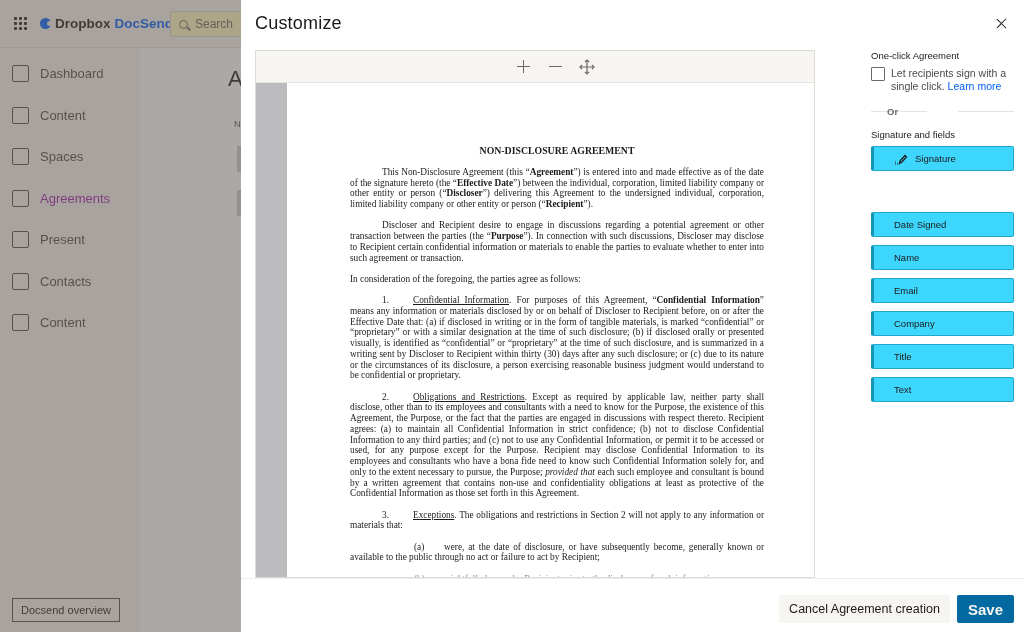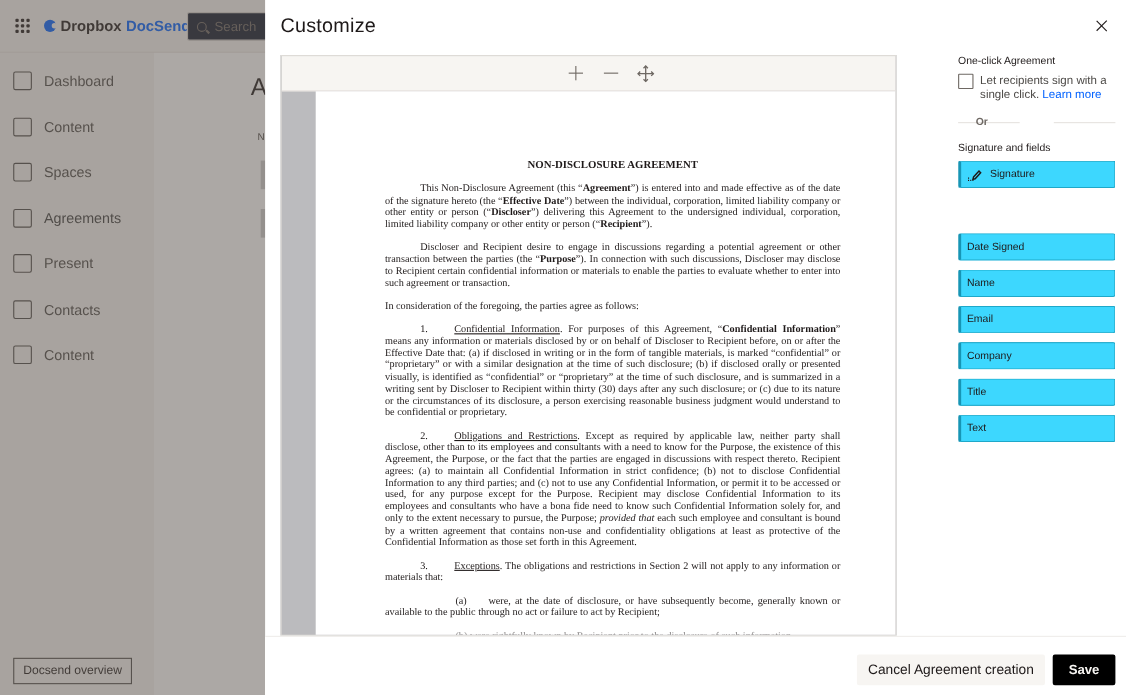--- a/index.html
+++ b/index.html
@@ -8,27 +8,27 @@
 
   
   .app { position: absolute; left: 0; top: 0; width: 1024px; height: 632px; background: #f7f5f2; }
   .topbar { position: absolute; left: 0; top: 0; width: 1024px; height: 48px; background: #f7f5f2; border-bottom: 1px solid #e6e3df; }
   .apps-icon { position: absolute; left: 14px; top: 17px; width: 14px; height: 14px; display: grid; grid-template-columns: repeat(3, 4px); gap: 1px; }
   .apps-icon span { width: 3px; height: 3px; background: #1e1919; border-radius: 1px; }
   .logo { position: absolute; left: 40px; top: 16px; display: flex; align-items: center; font-size: 13.5px; font-weight: bold; }
   .logo .glyph { width: 11px; height: 11px; border-radius: 50%; background: #0061fe; margin-right: 4px; position: relative; }
   .logo .glyph::after { content: ""; position: absolute; right: -1px; top: 3px; width: 5px; height: 5px; background: #f7f5f2; border-radius: 50%; }
   .logo .brand2 { color: #0061fe; font-weight: bold; margin-left: 4px; }
-  .search { position: absolute; left: 170px; top: 11px; width: 90px; height: 26px; border: 1px solid #d9d6d2; border-radius: 2px; background: #0f172a; font-size: 12px; color: #6e6863; display: flex; align-items: center; padding-left: 8px; }
+  .search { position: absolute; left: 170px; top: 11px; width: 90px; height: 26px; border: 1px solid #d9d6d2; border-radius: 2px; background: #fef9c3; font-size: 12px; color: #6e6863; display: flex; align-items: center; padding-left: 8px; }
   .search .mag { width: 9px; height: 9px; border: 1.5px solid #6e6863; border-radius: 50%; margin-right: 7px; position: relative; }
   .search .mag::after { content: ""; position: absolute; width: 4px; height: 1.5px; background: #6e6863; right: -4px; bottom: -2px; transform: rotate(45deg); }
   .sidebar { position: absolute; left: 0; top: 48px; width: 140px; height: 584px; background: #f7f5f2; }
   .nav-item { position: absolute; left: 12px; height: 24px; display: flex; align-items: center; font-size: 13px; color: #4d4a47; }
   .nav-item .ico { width: 17px; height: 17px; border: 1.5px solid #4d4a47; border-radius: 2px; margin-right: 11px; }
-  .nav-item.active { color: #404040; }
+  .nav-item.active { color: #a21caf; }
   .overview-btn { position: absolute; left: 12px; top: 598px; width: 108px; height: 24px; border: 1px solid #4d4a47; background: #f7f5f2; font-size: 11px; display: flex; align-items: center; justify-content: center; color: #1e1919; }
   .main-bg { position: absolute; left: 140px; top: 48px; width: 884px; height: 584px; background: #fff; }
   .main-title { position: absolute; left: 228px; top: 66px; font-size: 22px; color: #1e1919; }
   .main-col { position: absolute; left: 234px; top: 119px; font-size: 9px; color: #4d4a47; }
   .thumb { position: absolute; left: 237px; width: 6px; height: 26px; background: #ccc; }
   .dim { position: absolute; left: 0; top: 0; width: 1024px; height: 632px; background: rgba(95, 88, 82, 0.52); }
 
   
   .modal { position: absolute; left: 241px; top: 0; width: 783px; height: 632px; background: #fff; }
   .modal-title { position: absolute; left: 14px; top: 13px; font-size: 18px; color: #1e1919; letter-spacing: 0.2px; }
@@ -59,28 +59,28 @@
   .panel { position: absolute; left: 630px; top: 0; width: 153px; height: 578px; }
   .panel-label { position: absolute; left: 0; font-size: 9.5px; color: #1e1919; }
   .checkbox { position: absolute; left: 0; top: 67px; width: 14px; height: 14px; border: 1.2px solid #6e6863; background: #fff; border-radius: 1px; cursor: pointer; }
   .check-text { position: absolute; left: 20px; top: 67px; width: 125px; font-size: 10.5px; line-height: 13px; color: #4d4a47; }
   .learn-more { color: #0061fe; cursor: pointer; }
   .or-line { position: absolute; left: 0; top: 111px; width: 143px; height: 1px; }
   .or-line::before, .or-line::after { content: ""; position: absolute; top: 0; width: 56px; height: 1px; background: #e6e3df; }
   .or-line::before { left: 0; }
   .or-line::after { right: 0; }
   .or-text { position: absolute; left: 16px; top: 106px; width: 143px; text-align: left; font-size: 9.5px; color: #6e6863; font-weight: bold; }
-  .field-btn { position: absolute; left: 0; width: 143px; height: 25px; background: #3dd7fe; border: 1px solid #1fa8c9; border-left: 3px solid #1795b5; border-radius: 2px; font-size: 9.5px; color: #1e1919; display: flex; align-items: center; padding-left: 5px; cursor: pointer; }
+  .field-btn { position: absolute; left: 0; width: 143px; height: 25px; background: #3dd7fe; border: 1px solid #1fa8c9; border-left: 3px solid #1795b5; border-radius: 2px; font-size: 9.5px; color: #1e1919; display: flex; align-items: center; padding-left: 20px; cursor: pointer; }
   .sig-icon { width: 14px; height: 12px; margin-right: 7px; position: relative; }
   .sig-icon svg { width: 14px; height: 12px; }
 
   
   .footer { position: absolute; left: 0; top: 578px; width: 783px; height: 54px; background: #fff; border-top: 1px solid #efedea; }
   .cancel-btn { position: absolute; left: 538px; top: 16px; width: 171px; height: 28px; background: #f7f5f2; border: none; border-radius: 2px; font-size: 12.5px; color: #1e1919; font-family: "Liberation Sans", sans-serif; cursor: pointer; }
-  .save-btn { position: absolute; left: 716px; top: 16px; width: 57px; height: 28px; background: #000000; border: none; border-radius: 2px; font-size: 12px; color: #f7f5f2; font-weight: bold; font-family: "Liberation Sans", sans-serif; }
+  .save-btn { position: absolute; left: 716px; top: 16px; width: 57px; height: 28px; background: #0369a1; border: none; border-radius: 2px; font-size: 15px; color: #f7f5f2; font-weight: bold; font-family: "Liberation Sans", sans-serif; }
 </style>
 </head>
 <body>
 
 <div class="app">
   <div class="topbar">
     <div class="apps-icon">
       <span></span>
         <span></span>
         <span></span>

